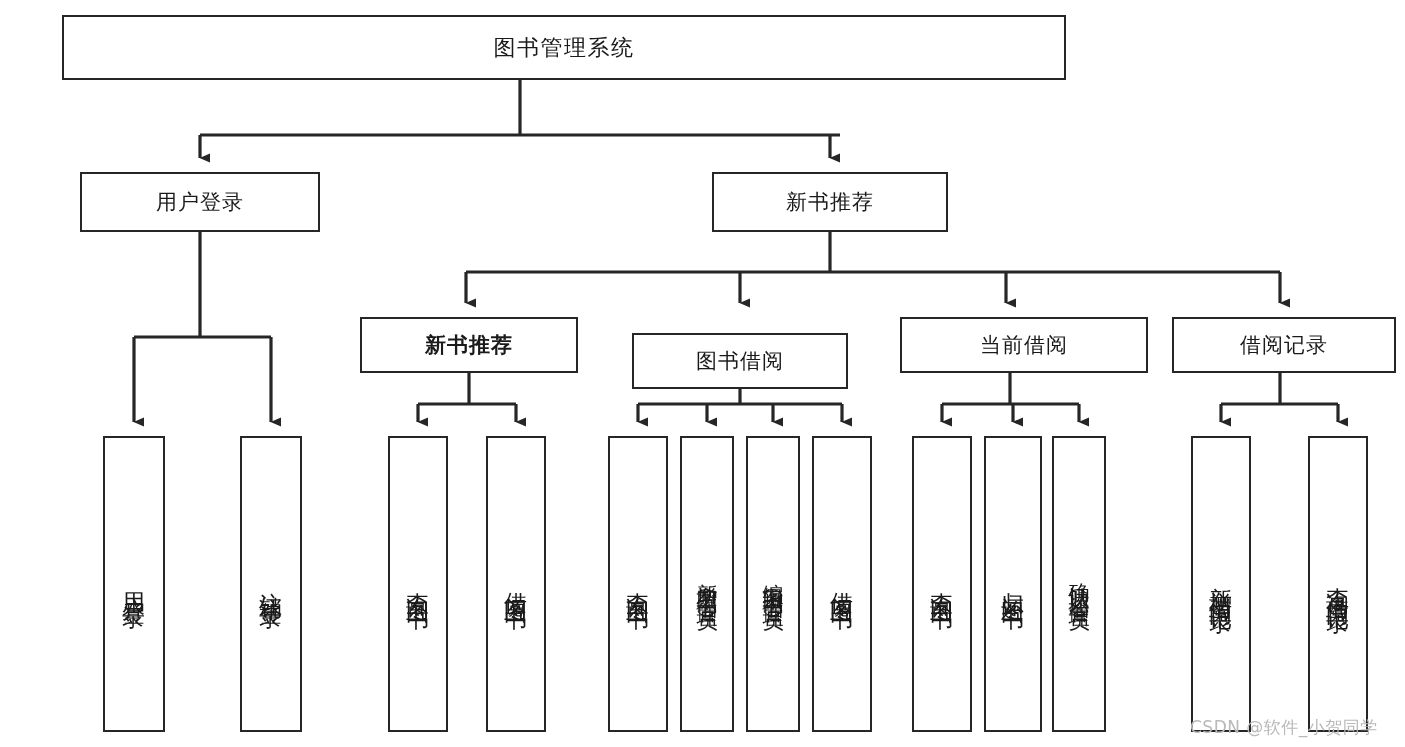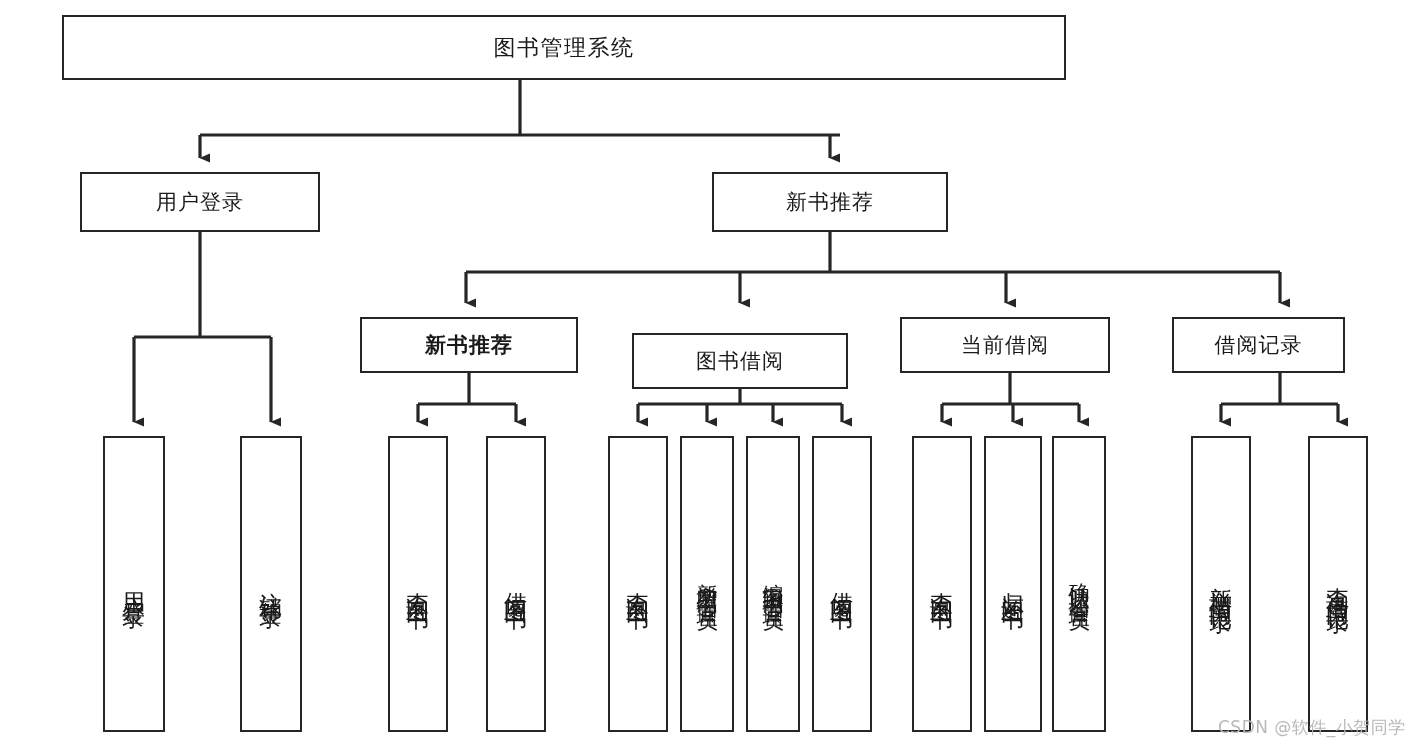--- a/index.html
+++ b/index.html
@@ -138,24 +138,24 @@
   <div class="node h" style="left:712px;top:172px;width:236px;height:60px;">
     <span class="lbl">新书推荐</span>
   </div>
 
   <div class="node h" style="left:360px;top:317px;width:218px;height:56px;font-weight:bold;">
     <span class="lbl">新书推荐</span>
   </div>
   <div class="node h" style="left:632px;top:333px;width:216px;height:56px;">
     <span class="lbl">图书借阅</span>
   </div>
-  <div class="node h" style="left:900px;top:317px;width:210px;height:56px;">
+  <div class="node h" style="left:900px;top:317px;width:248px;height:56px;">
     <span class="lbl">当前借阅</span>
   </div>
-  <div class="node h" style="left:1172px;top:317px;width:173px;height:56px;">
+  <div class="node h" style="left:1172px;top:317px;width:224px;height:56px;">
     <span class="lbl">借阅记录</span>
   </div>
 
   <div class="node v" style="left:103px;top:436px;width:62px;height:296px;">
     <span class="lbl">用户登录</span>
   </div>
   <div class="node v" style="left:240px;top:436px;width:62px;height:296px;">
     <span class="lbl">注销登录</span>
   </div>
 
@@ -189,15 +189,15 @@
     <span class="lbl">确认归还（管理员）</span>
   </div>
 
   <div class="node v" style="left:1191px;top:436px;width:60px;height:296px;">
     <span class="lbl">新增借阅记录</span>
   </div>
   <div class="node v" style="left:1308px;top:436px;width:60px;height:296px;">
     <span class="lbl">查询借阅记录</span>
   </div>
 
-  <div class="watermark" style="left:1190px;top:716px;margin-left:28px;">CSDN @软件_小贺同学</div>
+  <div class="watermark" style="left:1190px;top:716px;">CSDN @软件_小贺同学</div>
 
 </div>
 
 </body></html>

